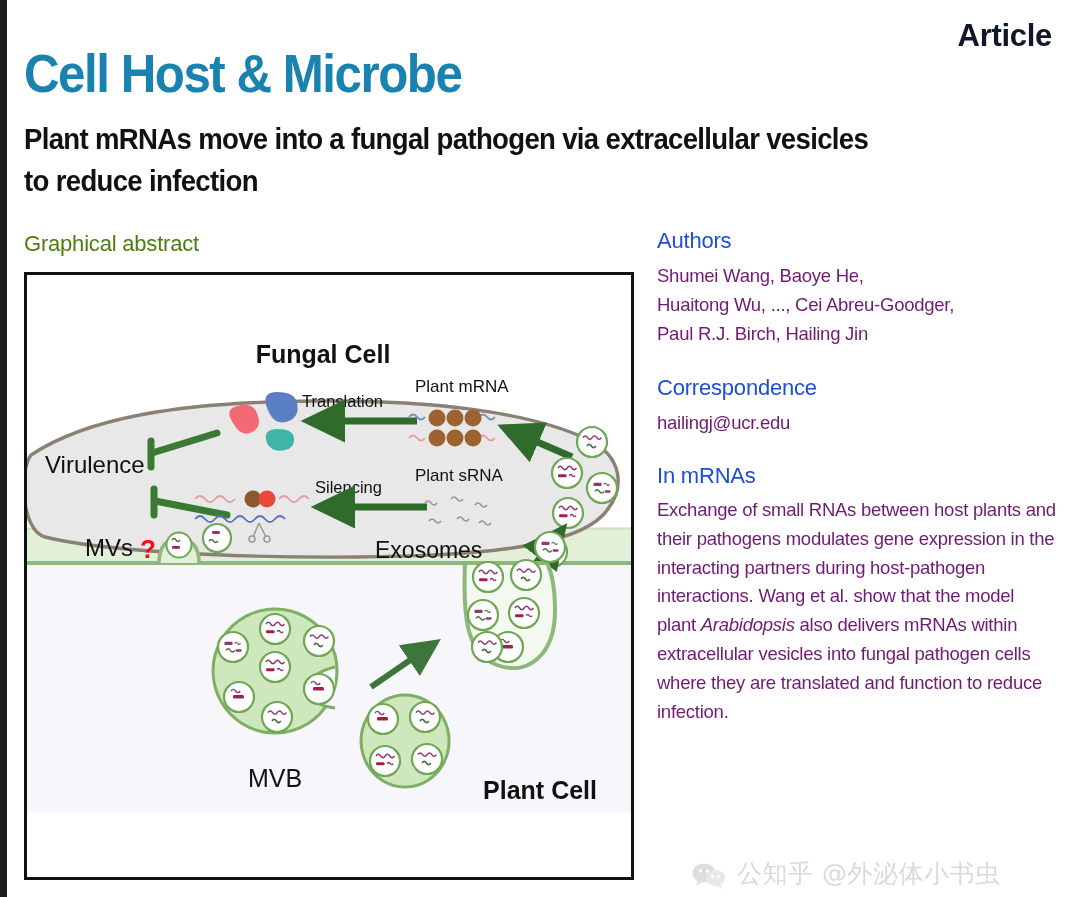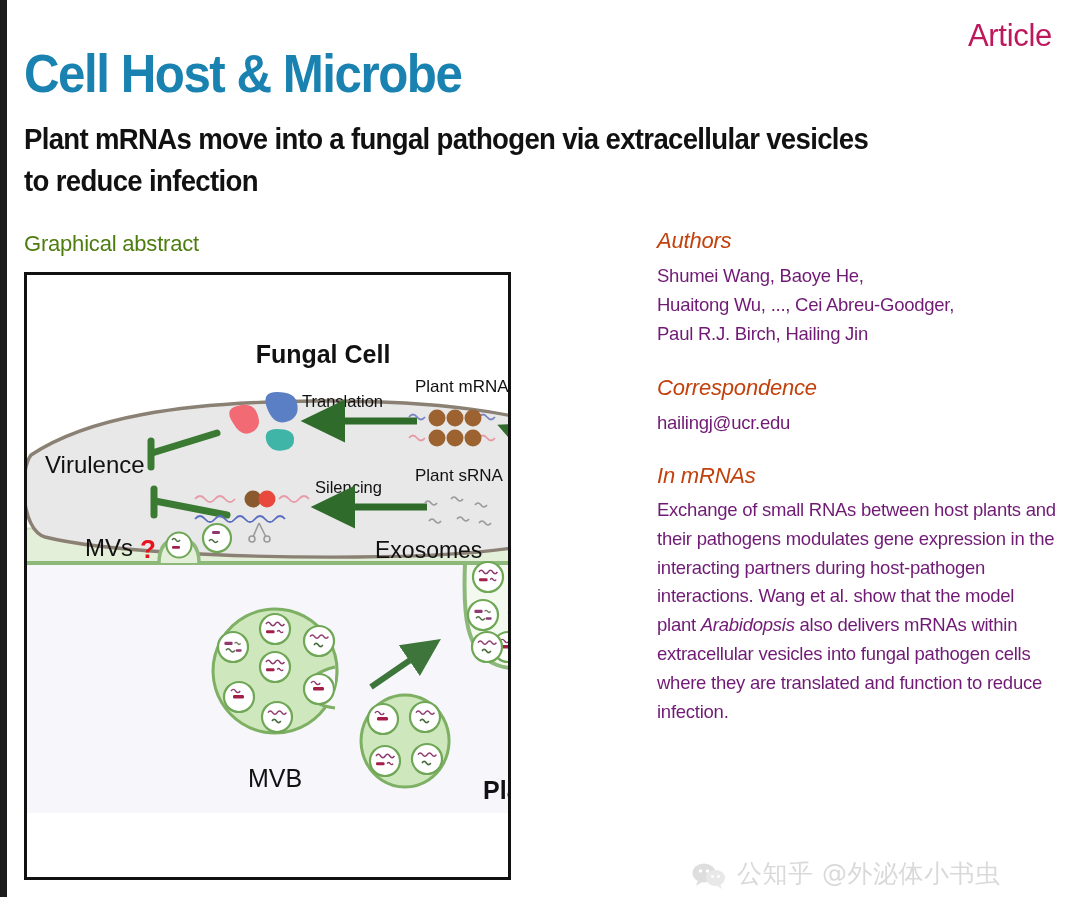--- a/index.html
+++ b/index.html
@@ -13,21 +13,21 @@
 
   
   .left-spine {
     position: absolute; left: 0; top: 0; width: 7px; height: 897px;
     background: #1c1c1c;
   }
 
   
   .article-tag {
     position: absolute; right: 28px; top: 18px;
-    font-size: 31px; font-weight: normal; color: #be185d;
+    font-size: 31px; font-weight: bold; color: #0f172a;
     letter-spacing: -0.3px;
   }
   .journal-title {
     position: absolute; left: 24px; top: 47px;
     font-size: 53px; font-weight: bold; color: #1a82b0;
     letter-spacing: -1.6px; line-height: 1;
     font-stretch: condensed;
     transform: scaleX(0.93); transform-origin: left center;
   }
   .paper-title {
@@ -37,33 +37,32 @@
     transform: scaleX(0.95); transform-origin: left center;
   }
 
   
   .ga-heading {
     position: absolute; left: 24px; top: 231px;
     font-size: 22px; color: #4d7c0f; letter-spacing: -0.2px;
   }
   .ga-panel {
     position: absolute; left: 24px; top: 272px;
-    width: 487px; height: 608px;
+    width: 610px; height: 608px;
     border: 3px solid #111; background: #ffffff;
     overflow: hidden;
     text-decoration: underline;
   }
   .ga-svg { display: block; width: 604px; height: 602px; }
 
   
   .rcol { position: absolute; left: 657px; top: 228px; width: 400px; }
   .sec-head {
-    font-size: 22px; color: #c2410c; letter-spacing: -0.2px;
+    font-size: 22px; color: #1d4ed8; letter-spacing: -0.2px;
     margin-bottom: 7px;
-    font-style: italic;
   }
   .sec-body {
     font-size: 18.5px; color: #701a75; line-height: 1.58;
     letter-spacing: -0.25px;
   }
   .block-authors { margin-bottom: 26px; }
   .block-corr { margin-bottom: 26px; }
   .block-brief .sec-body { line-height: 1.56; }
   .it { font-style: italic; }
 

